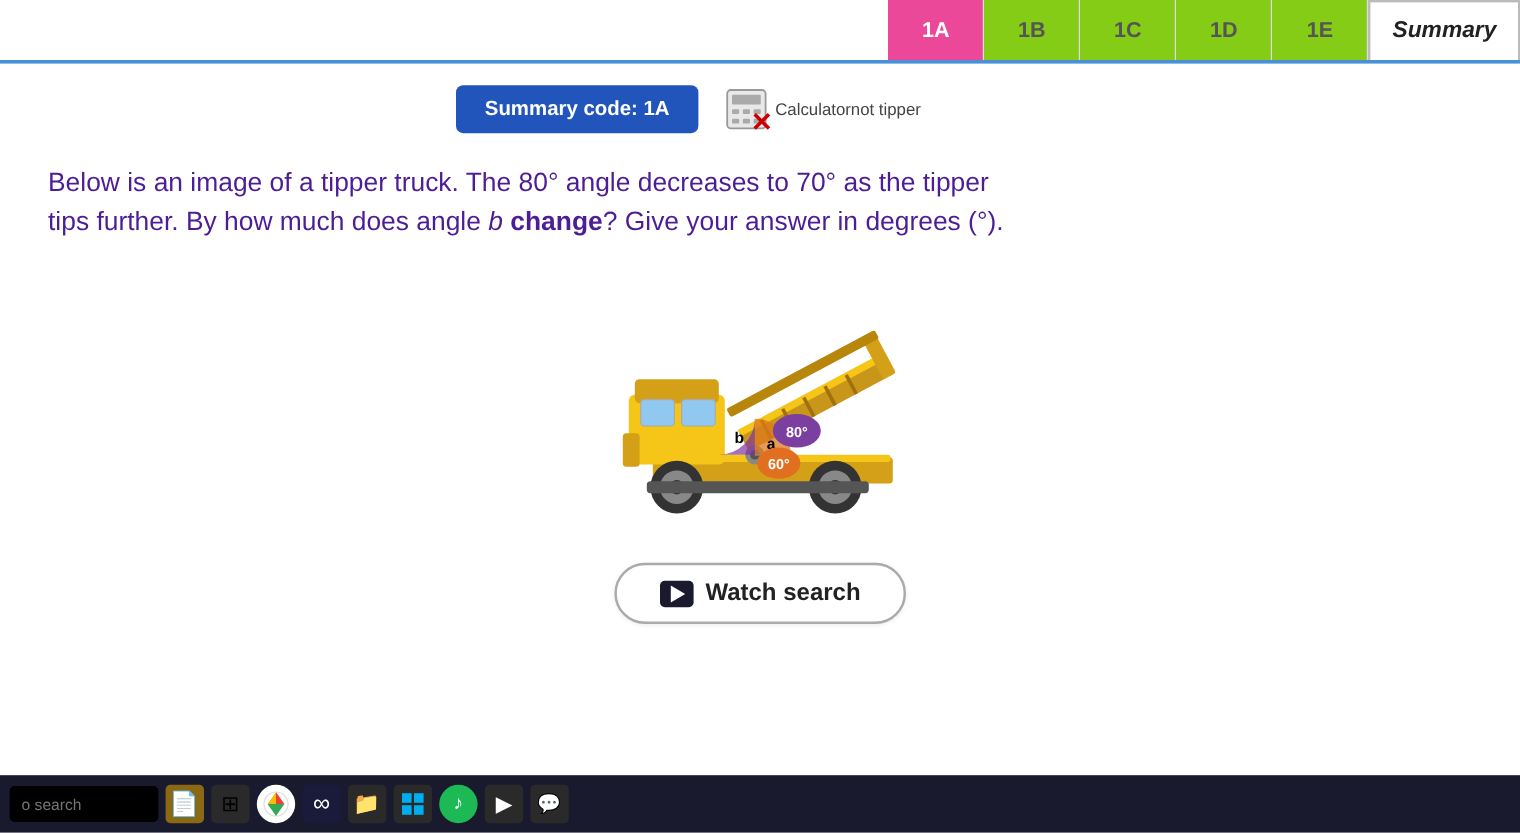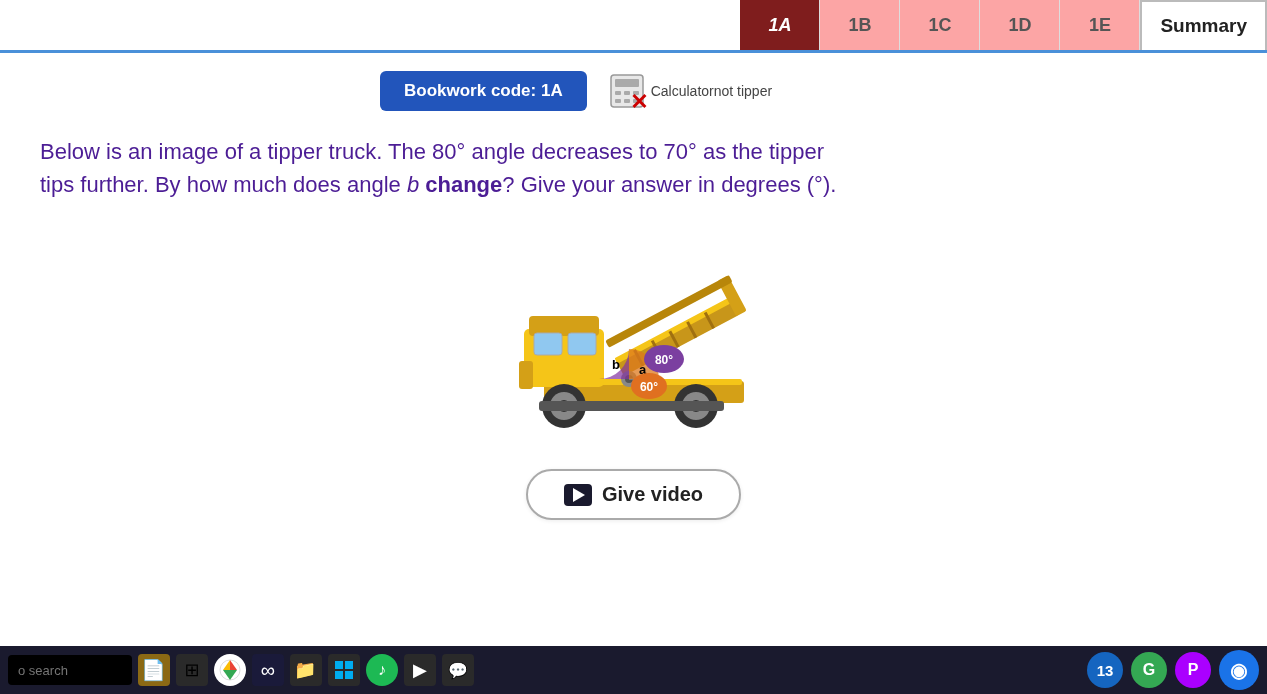--- a/index.html
+++ b/index.html
@@ -26,36 +26,36 @@
       display: flex;
       align-items: center;
       justify-content: center;
       min-width: 80px;
       padding: 0 18px;
       font-size: 18px;
       font-weight: bold;
       color: #555;
       border-right: 1px solid #ddd;
       cursor: pointer;
-      background: #fca5a5;
+      background: #84cc16;
     }
     .nav-tab.active {
-      background: #7f1d1d;
+      background: #ec4899;
       color: #fff;
       border-radius: 0;
-      font-style: italic;
     }
     .nav-tab.summary {
       background: #fff;
       color: #222;
       font-weight: bold;
       border: 2px solid #bbb;
       border-bottom: none;
       min-width: 120px;
       font-size: 19px;
+      font-style: italic;
     }
     .nav-spacer { flex: 1; }
 
     
     .bookwork-row {
       display: flex;
       align-items: center;
       margin: 18px 0 10px 0;
       padding-left: 380px;
       gap: 22px;
@@ -235,21 +235,21 @@
   <div class="nav-tab">
     <span>1E</span>
   </div>
   <div class="nav-tab summary">
     <span>Summary</span>
   </div>
 </div>
 
 <div class="bookwork-row">
   <button class="bookwork-btn">
-    <span>Bookwork code: 1A</span>
+    <span>Summary code: 1A</span>
   </button>
   <div class="calculator-badge">
     <div class="calc-icon">
       <svg viewBox="0 0 36 36" fill="none" xmlns="http://www.w3.org/2000/svg">
         <rect x="2" y="2" width="32" height="32" rx="3" fill="#e8e8e8" stroke="#999" stroke-width="1.5"></rect>
         <rect x="6" y="6" width="24" height="8" rx="1" fill="#aaa"></rect>
         <rect x="6" y="18" width="6" height="4" rx="1" fill="#aaa"></rect>
         <rect x="15" y="18" width="6" height="4" rx="1" fill="#aaa"></rect>
         <rect x="24" y="18" width="6" height="4" rx="1" fill="#aaa"></rect>
         <rect x="6" y="26" width="6" height="4" rx="1" fill="#aaa"></rect>
@@ -329,21 +329,21 @@
     <rect x="75" y="180" width="185" height="10" rx="3" fill="#555"></rect>
 
     <rect x="55" y="140" width="14" height="28" rx="3" fill="#d4a017"></rect>
 
   </svg>
 </div>
 
 <div class="watch-video-row">
   <button class="watch-video-btn">
     <div class="video-icon"></div>
-    <span>Give video</span>
+    <span>Watch search</span>
   </button>
 </div>
 
 <div class="taskbar">
   <input class="taskbar-search" type="text" placeholder="o search" style="">
   <div class="taskbar-icon" style="background:#8b6914; font-size:20px;">📄</div>
   <div class="taskbar-icon" style="background:#2a2a2a; font-size:18px;">⊞</div>
   <div class="taskbar-icon" style="background:#fff; border-radius:50%;">
     <svg width="22" height="22" viewBox="0 0 22 22">
       <circle cx="11" cy="11" r="10" fill="#fff" stroke="#ddd"></circle>
@@ -359,21 +359,13 @@
     <svg width="20" height="20" viewBox="0 0 20 20">
       <rect x="1" y="1" width="8" height="8" fill="#00adef"></rect>
       <rect x="11" y="1" width="8" height="8" fill="#00adef"></rect>
       <rect x="1" y="11" width="8" height="8" fill="#00adef"></rect>
       <rect x="11" y="11" width="8" height="8" fill="#00adef"></rect>
     </svg>
   </div>
   <div class="taskbar-icon" style="background:#1db954; border-radius:50%; font-size:16px; color:#fff;">♪</div>
   <div class="taskbar-icon" style="background:#2a2a2a; color:#fff;">▶</div>
   <div class="taskbar-icon" style="background:#2a2a2a; color:#fff; font-size:16px;">💬</div>
-  <div class="taskbar-right">
-    <div class="taskbar-circle" style="background:#1565c0;">
-      <span>13</span>
-    </div>
-    <div class="taskbar-circle" style="background:#34a853; font-size:16px;">G</div>
-    <div class="taskbar-circle" style="background:#aa00ff; font-size:16px;">P</div>
-    <div class="taskbar-circle" style="background:#1a73e8; width:40px; height:40px; font-size:20px;">◉</div>
-  </div>
 </div>
 
 </body></html>

